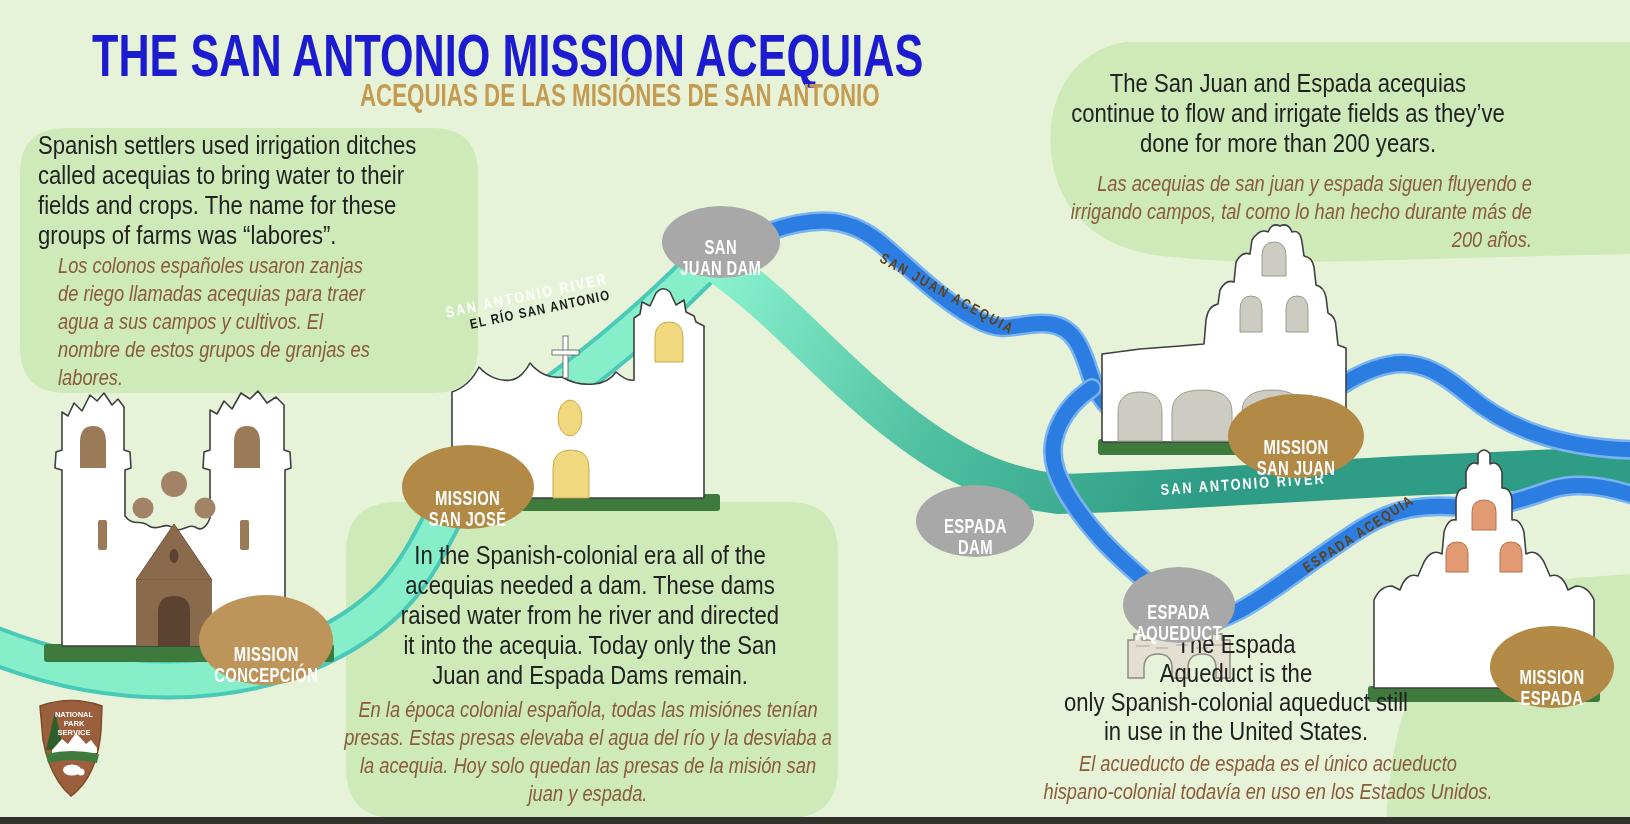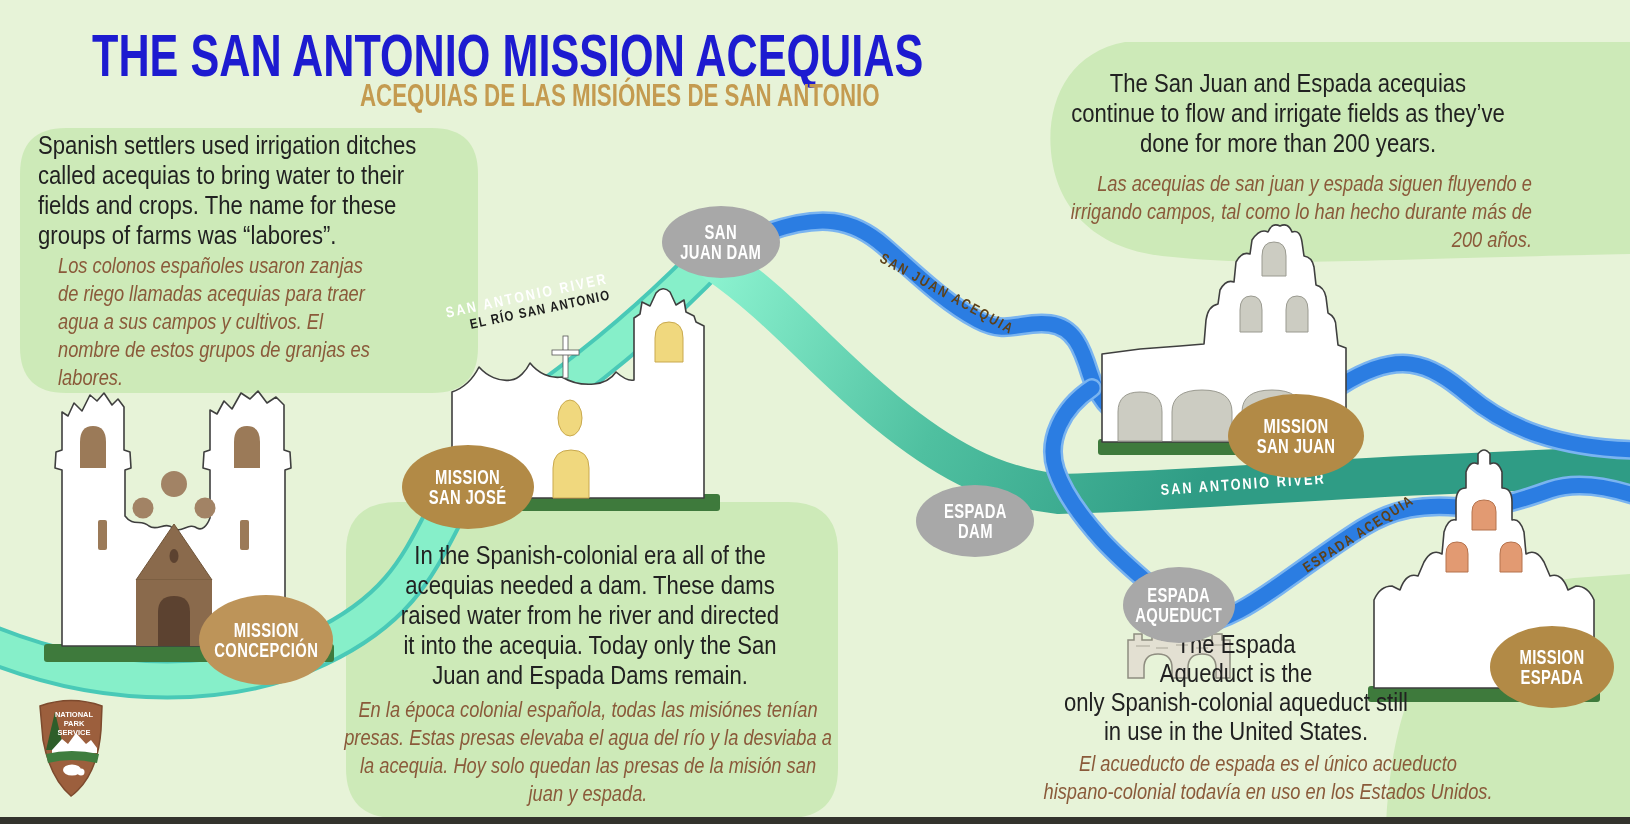--- a/index.html
+++ b/index.html
@@ -25,21 +25,21 @@
          line-height:1.05;color:var(--title-blue);transform:scaleX(.72);transform-origin:0 0;white-space:nowrap}
   .subtitle{position:absolute;left:360px;top:78px;margin:0;font-size:31px;font-weight:bold;
          color:var(--subtitle-gold);transform:scaleX(.72);transform-origin:0 0;white-space:nowrap}
   .para{position:absolute;margin:0;white-space:pre-line}
   .en{color:var(--body-text);font-size:26px;line-height:30px}
   .es{color:var(--spanish-brown);font-style:italic;font-size:21.5px;line-height:28px}
   .oL{transform:scaleX(.85);transform-origin:0 0}
   .oC{transform:scaleX(.85);transform-origin:50% 0;text-align:center}
   .oR{transform:scaleX(.85);transform-origin:100% 0;text-align:right}
 
-  .oval{position:absolute;border-radius:50%;display:flex;align-items:center;justify-content:center}
+  .oval{position:absolute;border-radius:50%;display:flex;align-items:flex-end;justify-content:center}
   .oval span{display:block;white-space:pre-line;text-align:center;color:#fff;font-weight:bold;
              font-size:20px;line-height:20.5px;letter-spacing:.5px;transform:scaleX(.74)}
   .ovGray{background:var(--oval-gray)}
   .ovGold{background:var(--oval-gold)}
   .ovTan{background:var(--oval-tan)}
 
   .rlabel{position:absolute;font-weight:bold;white-space:nowrap}
   .riverTop{transform:rotate(-12deg) scaleX(.82);transform-origin:0 0}
   .riverTop .l1{color:#fff;font-size:15px;letter-spacing:2.8px}
   .riverTop .l2{color:#1c1c1c;font-size:14px;letter-spacing:1.5px;margin-left:26px}

